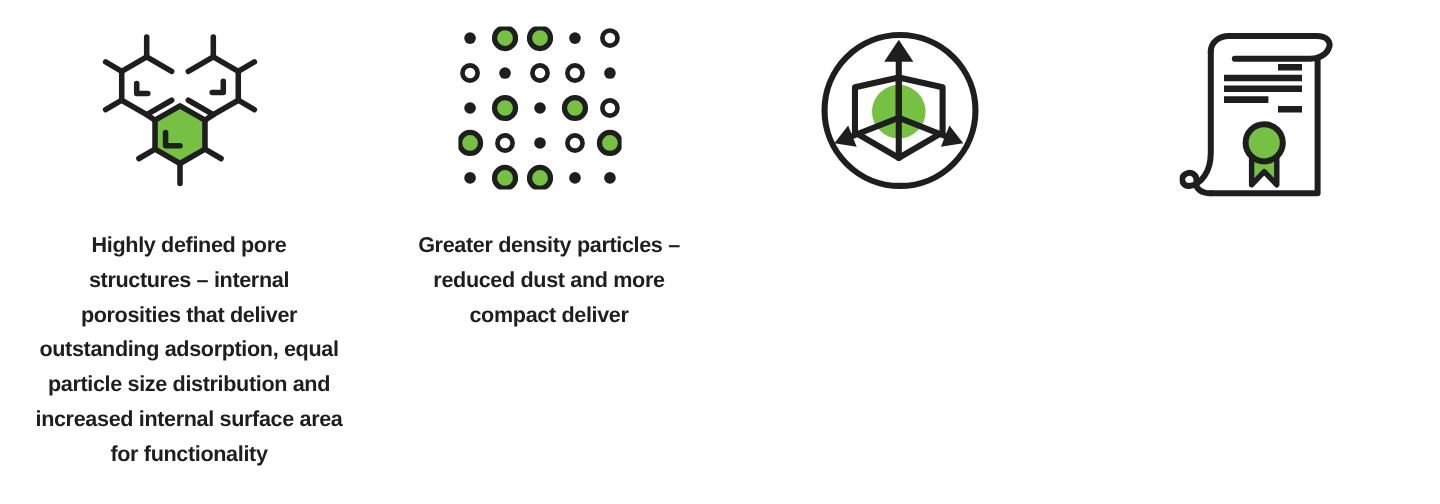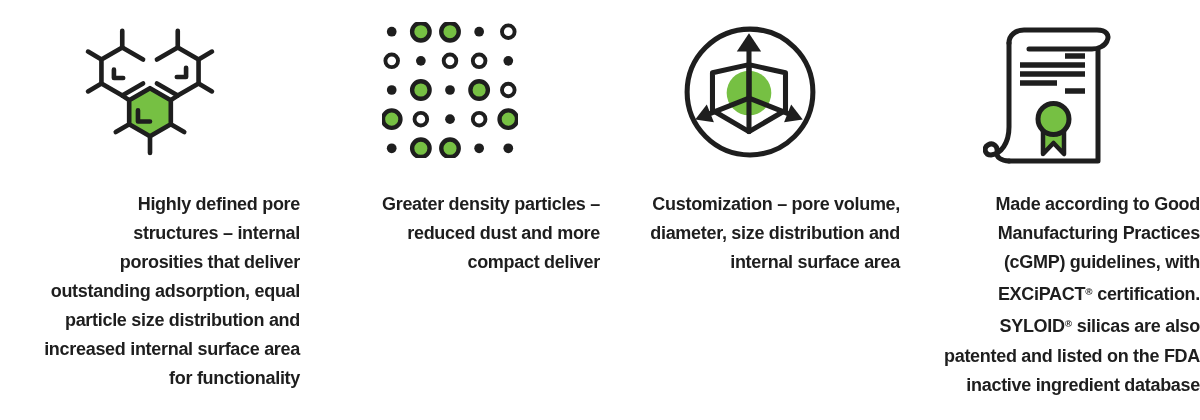--- a/index.html
+++ b/index.html
@@ -12,21 +12,21 @@
   .feature-card {
     width:300px; height:420px;
     display:flex; flex-direction:column; align-items:center;
   }
   .icon-box {
     height:180px; width:100%;
     display:flex; align-items:center; justify-content:center;
   }
   .caption {
     margin-top:10px; width:300px;
-    text-align:right; white-space:pre-line;
+    text-align:center; white-space:pre-line;
     font-weight:bold; font-size:18px; line-height:29px;
     letter-spacing:-0.3px; color:var(--ink);padding-left:15px;
   }
   .caption sup.reg { font-size:0.55em; vertical-align:0.55em; letter-spacing:0; }
   
   .ink { stroke:var(--ink); fill:none; stroke-width:5; stroke-linecap:round; stroke-linejoin:round; }
   .ink-sq { stroke:var(--ink); fill:none; stroke-width:5.5; stroke-linecap:butt; }
   .green-fill { fill:var(--green); }
   .ink-fill { fill:var(--ink); stroke:none; }
   .pg-dot { fill:var(--ink); }
@@ -112,43 +112,33 @@
         <path class="ink" d="M69 45 L33 53 L33 90 L69 111 L105 90 L105 53 Z"></path>
         <path class="ink" d="M69 45 L69 111"></path>
         <path class="ink" d="M69 78 L31 93 M69 78 L107 93"></path>
 
         <path class="ink" d="M69 78 L69 28"></path>
         <polygon class="ink-fill" points="69,14 57,32 81,32"></polygon>
         <polygon class="ink-fill" points="16,99 27.4,84.3 34.4,101.9"></polygon>
         <polygon class="ink-fill" points="122,99 110.6,84.3 103.6,101.9"></polygon>
       </svg>
     </div>
-    <div class="caption">Customization – pore volume,
-diameter, size distribution and
-internal surface area</div>
   </div>
 
   <div class="feature-card">
     <div class="icon-box">
       <svg width="134" height="150" viewBox="0 0 134 150">
 
         <path class="ink" d="M26 28 C26 20 33 15 41 15 L114 15 C123 15 127 20 124 26 C122 31 115 34 109 34 L46 34"></path>
 
         <path class="ink" d="M26 28 L26 112 C26 128 18 139 8 140 C2 140 0 133 5 130 C10 127 15 131 14 137 C13 142 18 146 26 146"></path>
 
         <path class="ink" d="M26 146 L115 146 L115 34"></path>
 
         <path class="ink-sq" d="M82 41 L102 41 M37 50 L102 50 M37 59 L102 59 M37 68 L74 68 M82 76 L102 76"></path>
 
         <path class="green-fill" d="M60 110 L60 139 L70.5 128 L81 139 L81 110 Z" stroke="#1e1e1e" stroke-width="4.5" stroke-linejoin="round"></path>
         <circle class="green-fill" cx="70.5" cy="104" r="15.5" stroke="#1e1e1e" stroke-width="5"></circle>
       </svg>
     </div>
-    <div class="caption">Made according to Good
-Manufacturing Practices
-(cGMP) guidelines, with
-EXCiPACT<sup class="reg">®</sup> certification.
-SYLOID<sup class="reg">®</sup> silicas are also
-patented and listed on the FDA
-inactive ingredient database</div>
   </div>
 
 </div>
 
 </body></html>

